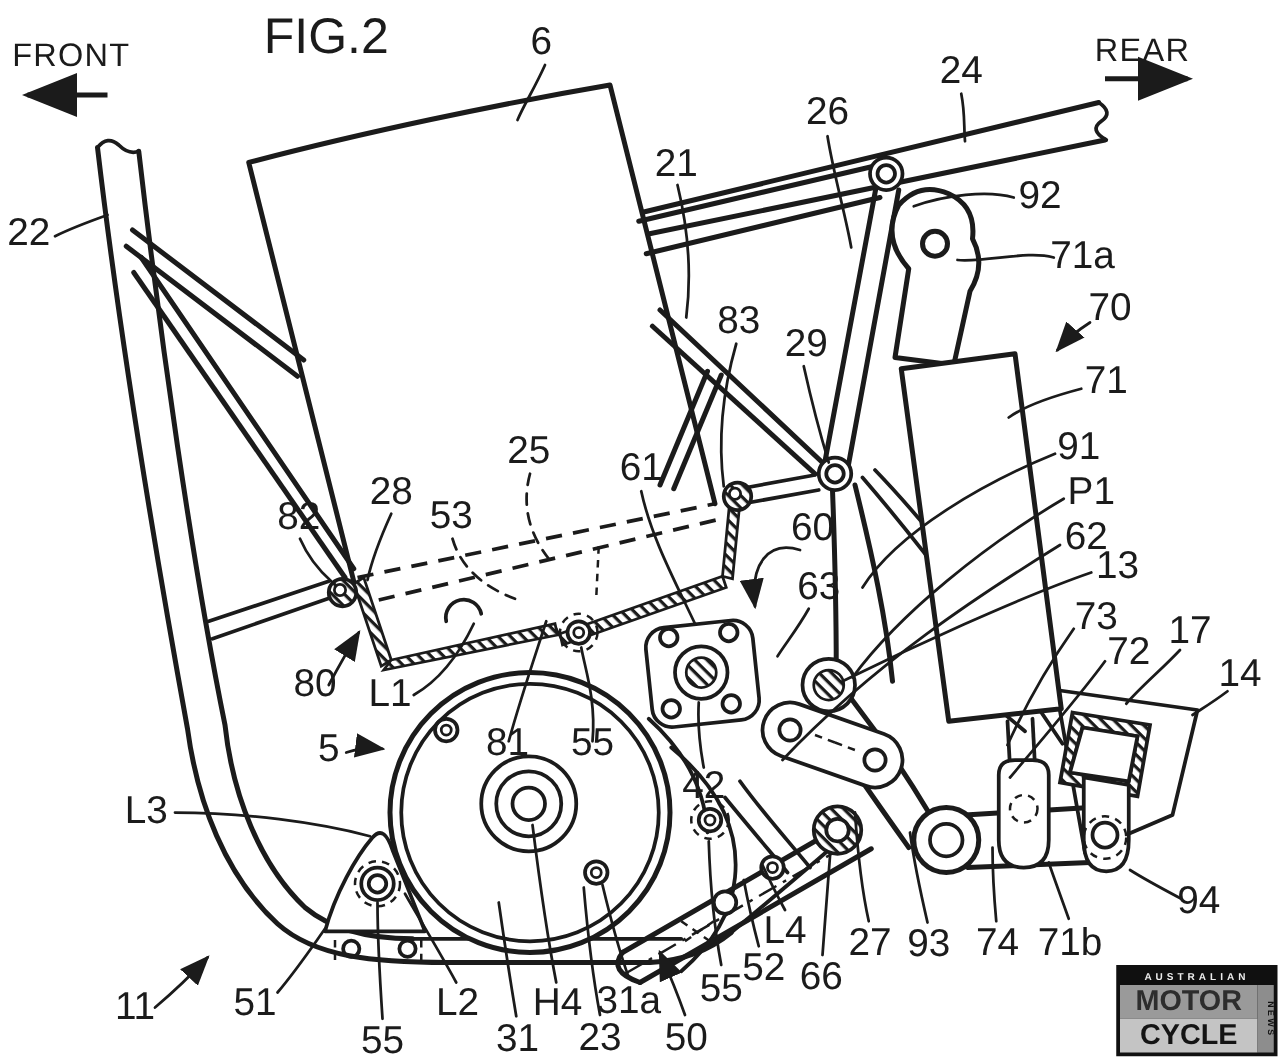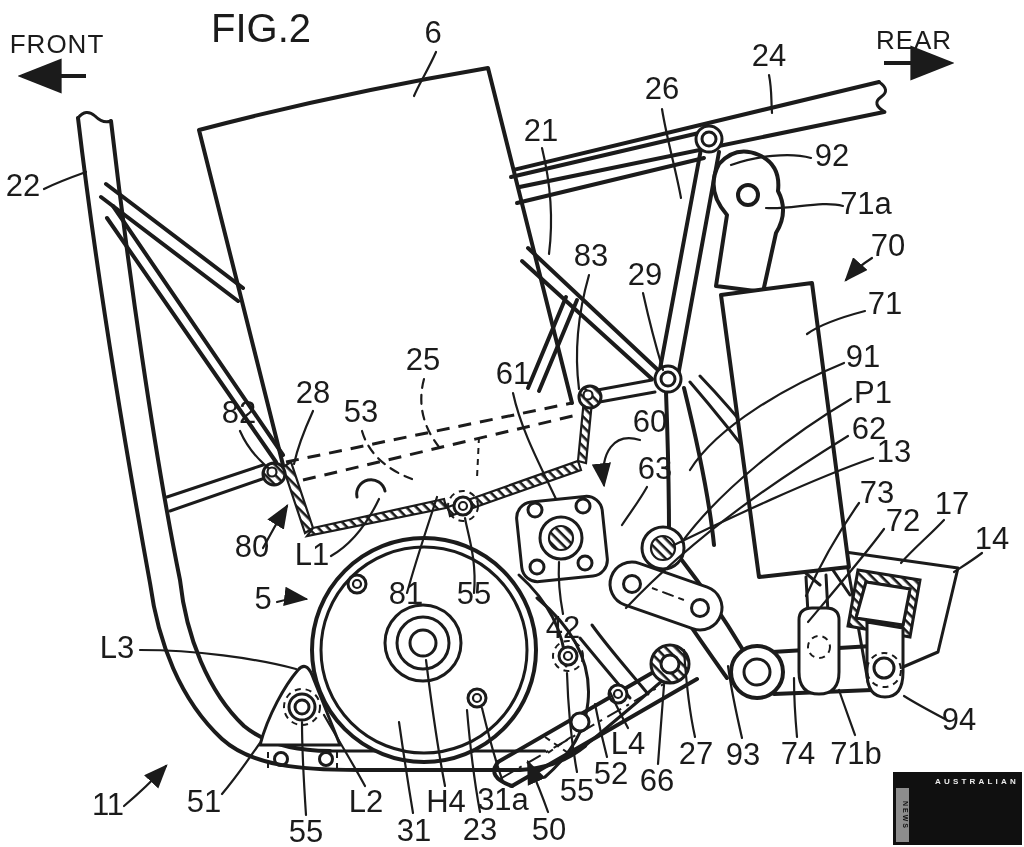--- a/index.html
+++ b/index.html
@@ -18,21 +18,21 @@
   .dadot{stroke:var(--ink);stroke-width:2;fill:none;stroke-dasharray:16 6 3 6;}
   .wf{fill:var(--paper);}
   .hf{fill:url(#hatch);}
   .lbl{font-family:"Liberation Sans",sans-serif;font-size:31px;fill:var(--ink);text-anchor:middle;}
   .ttl{font-family:"Liberation Sans",sans-serif;font-size:40px;fill:var(--ink);text-anchor:middle;}
   .dir{font-family:"Liberation Sans",sans-serif;font-size:26px;fill:var(--ink);text-anchor:middle;letter-spacing:1px;}
   
   .logo{position:absolute;left:893px;top:772px;width:129px;height:73px;background:#101010;
         padding:3px;box-sizing:border-box;display:flex;flex-direction:column;}
   .logo-top{height:13px;background:#101010;color:#ececec;font-size:8px;line-height:13px;
-            letter-spacing:3.2px;text-align:right;font-weight:bold;white-space:nowrap;overflow:hidden;}
+            letter-spacing:3.2px;text-align:center;font-weight:bold;white-space:nowrap;overflow:hidden;}
   .logo-body{flex:1;display:flex;min-height:0;}
   .logo-main{flex:1;display:flex;flex-direction:column;min-width:0;}
   .logo-motor{flex:1;background:#9a9a9a;color:#2d2d2d;font-weight:bold;font-size:23px;line-height:25px;
               text-align:center;overflow:hidden;}
   .logo-cycle{flex:1;background:#c4c4c4;color:#141414;font-weight:bold;font-size:23px;line-height:25px;
               text-align:center;overflow:hidden;}
   .logo-side{width:13px;background:#8d8d8d;color:#101010;font-size:7px;font-weight:bold;
              writing-mode:vertical-rl;text-align:center;letter-spacing:2px;overflow:hidden;}
 </style>
 </head>
@@ -325,16 +325,20 @@
         <text x="743" y="765" class="lbl">93</text>
         <text x="798" y="764" class="lbl">74</text>
         <text x="856" y="764" class="lbl">71b</text>
         <text x="959" y="730" class="lbl">94</text>
       </g>
 </svg>
 
 <div class="logo">
   <div class="logo-top">AUSTRALIAN</div>
   <div class="logo-body">
+    <div class="logo-main">
+      <div class="logo-motor">MOTOR</div>
+      <div class="logo-cycle">CYCLE</div>
+    </div>
     <div class="logo-side">NEWS</div>
   </div>
 </div>
 </div>
 
 </body></html>

